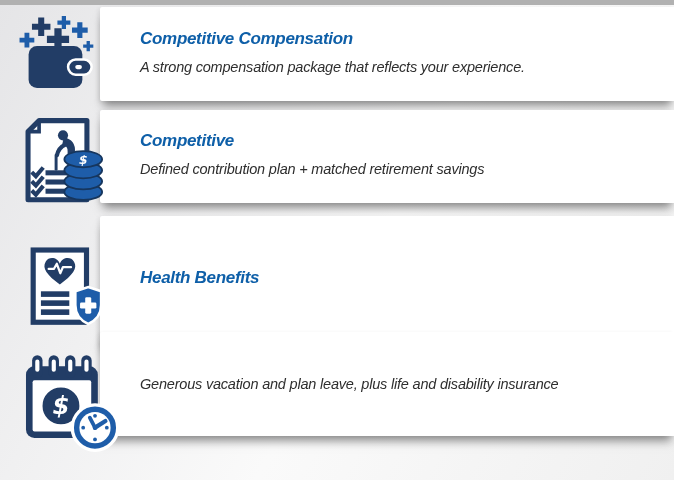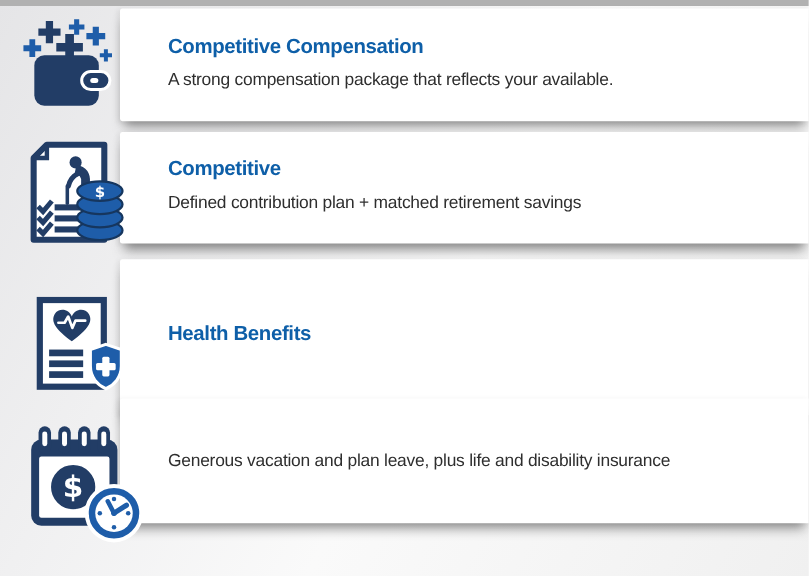--- a/index.html
+++ b/index.html
@@ -10,20 +10,21 @@
     --icon-blue:#1e5da9;
   }
   html,body{margin:0;padding:0;}
   body{background:#ffffff;}
   .page{
     position:relative;
     width:674px;height:480px;
     overflow:hidden;
     font-family:"Liberation Sans",sans-serif;
     background:linear-gradient(118deg,#e5e5e7 0%,#f0f0f1 28%,#fafafa 55%,#f0f0f0 100%);
+    font-style:italic;
   }
   .top-bar{
     position:absolute;top:0;left:0;right:0;height:5px;
     background:var(--top-bar-color,#b1b1b1);
   }
   .benefit-row{position:absolute;left:0;right:0;}
   .row-1{top:7px;height:94px;}
   .row-2{top:110px;height:93px;}
   .row-3{top:216px;height:130px;}
   .row-4{top:332px;height:104px;}
@@ -81,21 +82,21 @@
         <use href="#plus" transform="translate(13,30) scale(0.8)" class="fill-blue"></use>
         <use href="#plus" transform="translate(50,29) scale(1.2)" class="fill-navy"></use>
         <use href="#plus" transform="translate(86,37) scale(0.55)" class="fill-blue"></use>
         <rect x="15" y="37" width="64" height="50" rx="10" class="fill-navy"></rect>
         <rect x="62" y="53" width="28" height="18" rx="9" class="fill-navy" stroke="#ffffff" stroke-width="3"></rect>
         <rect x="70.5" y="59.5" width="8" height="5" rx="2.5" class="fill-white"></rect>
       </svg>
     </div>
     <div class="benefit-card">
       <h2 class="benefit-title">Competitive Compensation</h2>
-      <p class="benefit-desc">A strong compensation package that reflects your available.</p>
+      <p class="benefit-desc">A strong compensation package that reflects your experience.</p>
     </div>
   </div>
 
   <div class="benefit-row row-2">
     <div class="icon-box icon-2">
       <svg viewBox="0 0 100 100" xmlns="http://www.w3.org/2000/svg" aria-hidden="true">
         <path d="M24,5 H76 V91 H12 V17 Z" class="doc-fill" stroke-width="5.5" stroke-linejoin="round"></path>
         <path d="M24,5 V17 H12" class="stroke-navy" stroke-width="4"></path>
         <circle cx="50" cy="21" r="5.5" class="fill-navy"></circle>
         <path d="M50,27 C57,28.5 59.5,33 59,39 L59,56" class="stroke-navy" stroke-width="8"></path>

